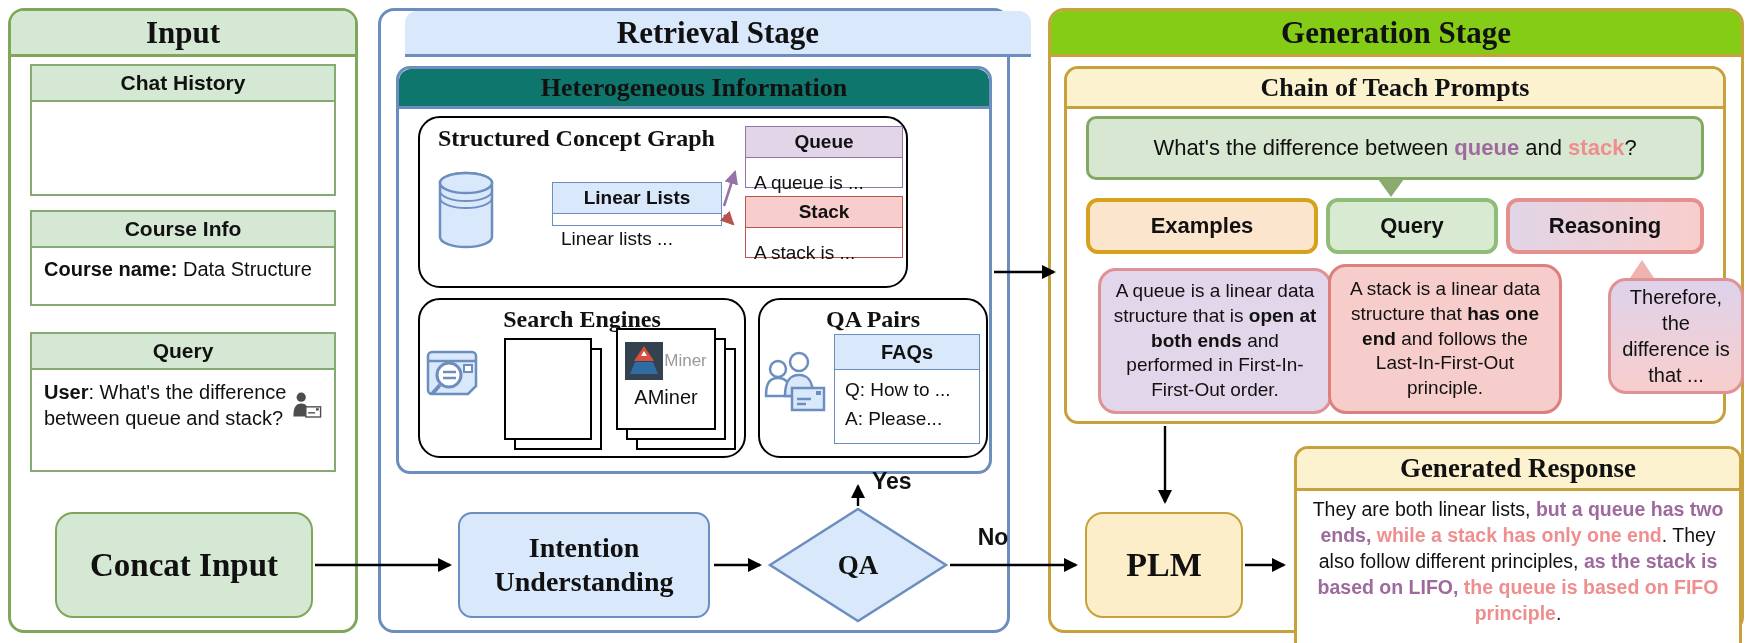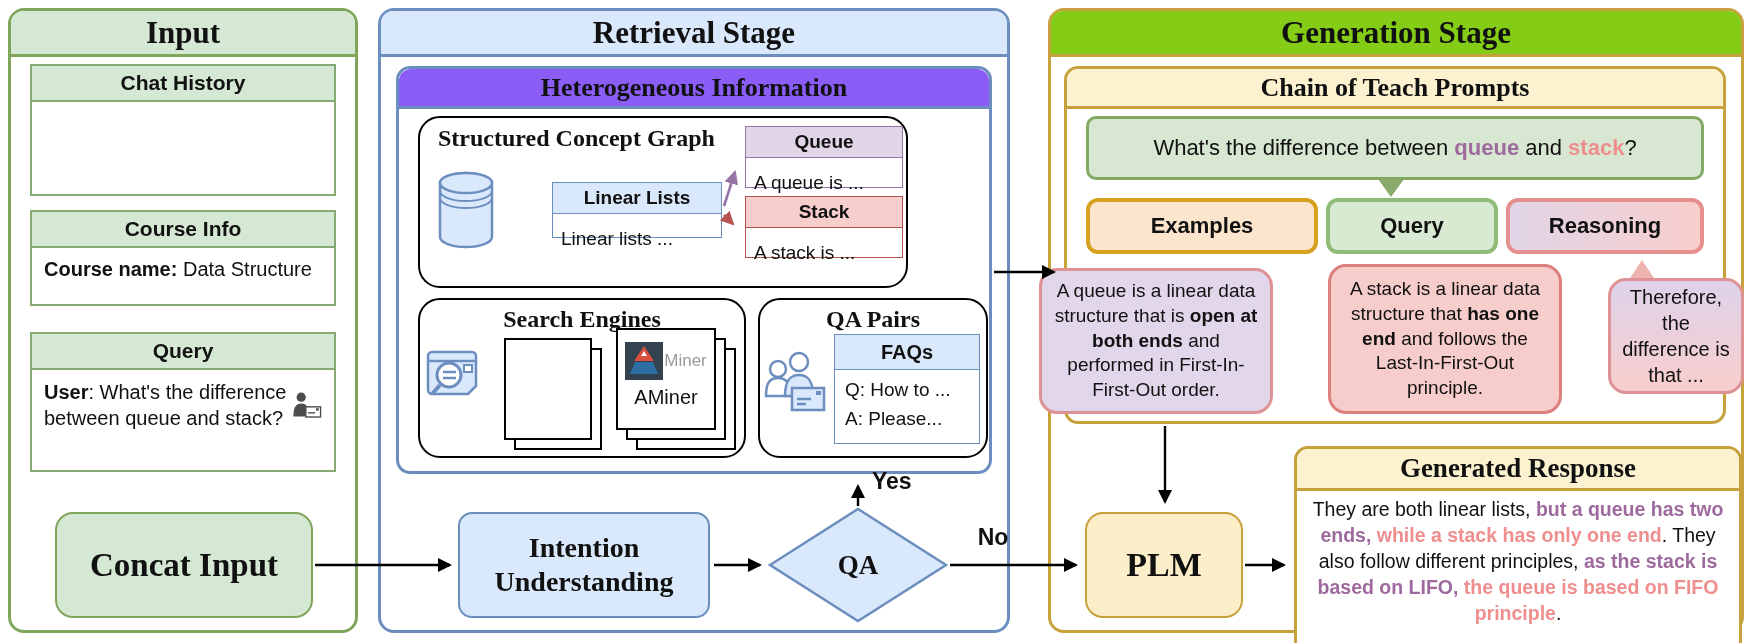--- a/index.html
+++ b/index.html
@@ -79,39 +79,39 @@
         <rect x="30" y="33" width="32" height="22" fill="#fff" stroke="#4d4d4d" stroke-width="3"></rect>
         <line x1="35" y1="46" x2="50" y2="46" stroke="#4d4d4d" stroke-width="3"></line>
         <rect x="52" y="36" width="6" height="5" fill="#4d4d4d"></rect>
       </svg>
     </div>
   </div>
 
   <div class="node" style="left:55px;top:512px;width:258px;height:106px;background:#d5e8d4;border:2.5px solid #7fa65b;border-radius:18px;font-size:33px;">Concat Input</div>
 
   <div class="panel" style="left:378px;top:8px;width:632px;height:625px;border-width:3.5px;border-color:#6c8ebf;">
-    <div class="panel-hd stage-title" style="background:#dae8fc;">Retrieval Stage</div>
+    <div class="panel-hd stage-title" style="background:#dae8fc;margin-left:24px;">Retrieval Stage</div>
   </div>
 
   <div class="panel" style="left:396px;top:66px;width:596px;height:408px;border-width:3px;border-color:#6c8ebf;border-radius:14px;z-index:2;">
-    <div class="panel-hd sub-title" style="background:#8b5cf6;">Heterogeneous Information</div>
+    <div class="panel-hd sub-title" style="background:#0f766e;">Heterogeneous Information</div>
   </div>
 
   <div class="kbox" style="left:418px;top:116px;width:490px;height:172px;">
     <div class="kbox-title" style="position:absolute;left:18px;top:7px;">Structured Concept Graph</div>
   </div>
 
   <svg class="abs" style="left:436px;top:170px;z-index:3;" width="60" height="80" viewBox="0 0 60 80">
     <path d="M4 13 a26 10 0 0 1 52 0 v 54 a26 10 0 0 1 -52 0 z" fill="#dae8fc" stroke="#6c8ebf" stroke-width="2.5"></path>
     <ellipse cx="30" cy="13" rx="26" ry="10" fill="#dae8fc" stroke="#6c8ebf" stroke-width="2.5"></ellipse>
     <path d="M4 21 a26 10 0 0 0 52 0" fill="none" stroke="#6c8ebf" stroke-width="2"></path>
     <path d="M4 28 a26 10 0 0 0 52 0" fill="none" stroke="#6c8ebf" stroke-width="2"></path>
   </svg>
 
-  <div class="mini blue-mini" style="left:552px;top:182px;width:170px;height:56px;">
+  <div class="mini blue-mini" style="left:552px;top:182px;width:170px;height:44px;">
     <div class="mini-hd">Linear Lists</div>
     <div class="mini-bd">Linear lists ...</div>
   </div>
 
   <div class="mini purple-mini" style="left:745px;top:126px;width:158px;height:62px;">
     <div class="mini-hd">Queue</div>
     <div class="mini-bd">A queue is ...</div>
   </div>
 
   <div class="mini red-mini" style="left:745px;top:196px;width:158px;height:62px;">
@@ -190,21 +190,21 @@
 
   <div class="pbox" style="left:1086px;top:116px;width:618px;height:64px;background:#d7e7d1;border:3.5px solid #82a962;border-radius:10px;font-size:22px;">
       <span><span>What's the difference between </span><span class="seg-purple">queue</span><span> and </span><span class="seg-pink">stack</span><span>?</span></span>
     </div>
   <div class="tri" style="left:1378px;top:179px;border-left:13px solid transparent;border-right:13px solid transparent;border-top:18px solid #8aab6d;"></div>
 
   <div class="pbox" style="left:1086px;top:198px;width:232px;height:56px;background:#fce5cd;border:4px solid #d6a11c;border-radius:12px;font-size:22px;font-weight:700;">Examples</div>
   <div class="pbox" style="left:1326px;top:198px;width:172px;height:56px;background:#d9ead3;border:4px solid #8fbc76;border-radius:12px;font-size:22px;font-weight:700;">Query</div>
   <div class="pbox" style="left:1506px;top:198px;width:198px;height:56px;background:linear-gradient(to right,#e1d5e7,#f8cecc);border:4px solid #e58f8f;border-radius:12px;font-size:22px;font-weight:700;">Reasoning</div>
 
-  <div class="pbox" style="left:1039px;top:268px;width:234px;height:146px;background:#e2d6ea;border:3.5px solid #df9295;border-radius:18px;font-size:19px;line-height:1.3;padding:8px 8px;">
+  <div class="pbox" style="left:1098px;top:268px;width:234px;height:146px;background:#e2d6ea;border:3.5px solid #df9295;border-radius:18px;font-size:19px;line-height:1.3;padding:8px 8px;">
       <span><span>A queue is a linear data structure that is </span><span class="seg-b">open at both ends</span><span> and performed in First-In-First-Out order.</span></span>
     </div>
   <div class="pbox" style="left:1328px;top:264px;width:234px;height:150px;background:#f6cdcb;border:3.5px solid #db807c;border-radius:18px;font-size:19px;line-height:1.3;padding:4px 8px;">
       <span><span>A stack is a linear data structure that </span><span class="seg-b">has one end</span><span> and follows the Last-In-First-Out principle.</span></span>
     </div>
   <div class="tri" style="left:1630px;top:260px;border-left:12px solid transparent;border-right:12px solid transparent;border-bottom:18px solid #efb3b0;"></div>
   <div class="pbox" style="left:1608px;top:278px;width:136px;height:116px;background:linear-gradient(to bottom,#ded2eb,#f8cecc);border:3.5px solid #df9295;border-radius:18px;font-size:20px;line-height:1.3;padding:4px 6px;">
       <span><span>Therefore, the difference is that ...</span></span>
     </div>
 

